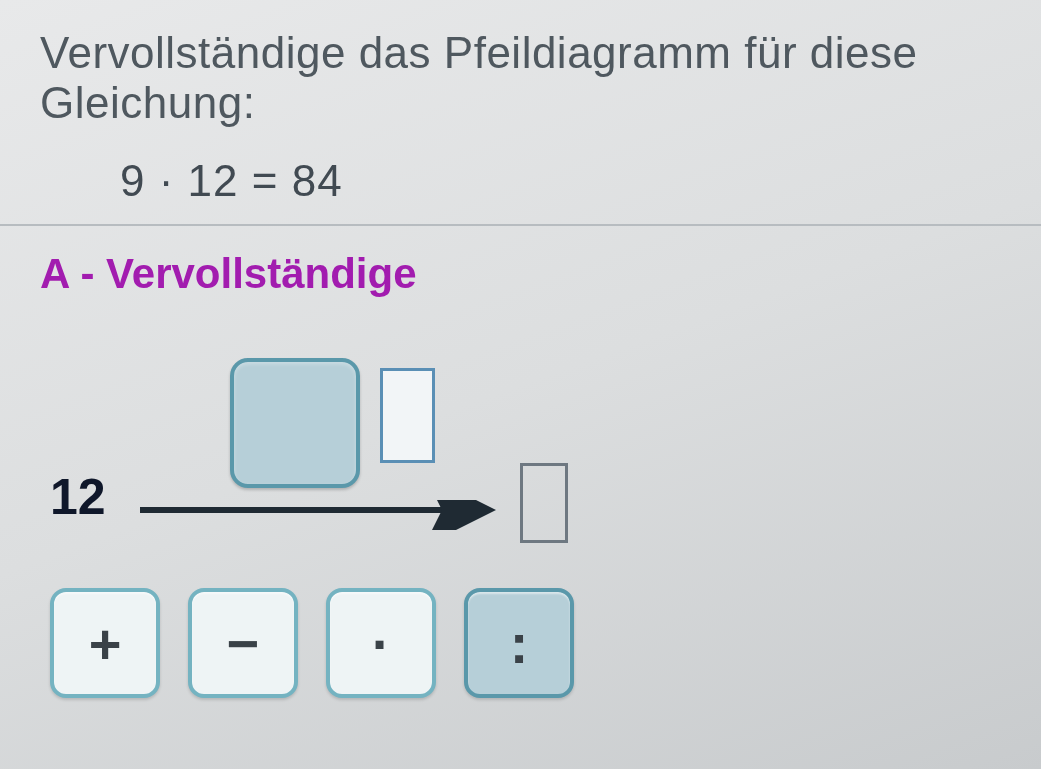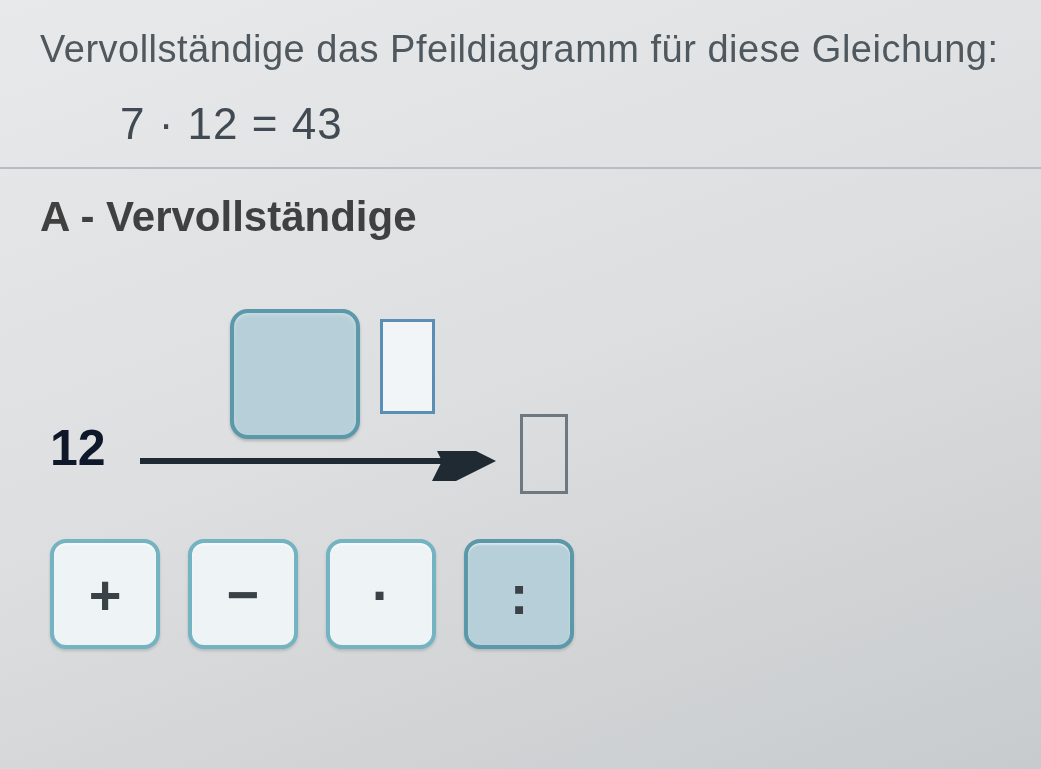--- a/index.html
+++ b/index.html
@@ -13,41 +13,41 @@
   .card {
     width: 100%;
     height: 100%;
     padding: 0;
   }
   .question-block {
     padding: 28px 40px 18px 40px;
     border-bottom: 2px solid #b7bcc0;
   }
   .question-text {
-    font-size: 38px;
+    font-size: 44px;
     color: #4f585f;
     font-weight: 400;
     letter-spacing: 0.5px;
     margin-bottom: 28px;
   }
   .equation {
     font-size: 44px;
     color: #414a52;
     font-weight: 400;
     margin-left: 80px;
     letter-spacing: 1px;
   }
   .work-block {
     padding: 24px 40px 0 40px;
   }
   .step-heading {
     font-size: 42px;
-    color: #404040;
+    color: #a21caf;
     font-weight: 700;
-    margin-bottom: 38px;
+    margin-bottom: 30px;
   }
   .diagram {
     position: relative;
     height: 240px;
     margin-left: 10px;
   }
   .start-value {
     position: absolute;
     left: 0;
     top: 140px;
@@ -120,21 +120,21 @@
     border-color: #5a98aa;
   }
 </style>
 </head>
 <body>
 
 <div class="card">
 
   <div class="question-block">
     <div class="question-text">Vervollständige das Pfeildiagramm für diese Gleichung:</div>
-    <div class="equation">7 · 12 = 43</div>
+    <div class="equation">9 · 12 = 84</div>
   </div>
 
   <div class="work-block">
     <div class="step-heading">A - Vervollständige</div>
 
     <div class="diagram">
       <div class="start-value">12</div>
 
       <div class="op-dropzone"></div>
 

